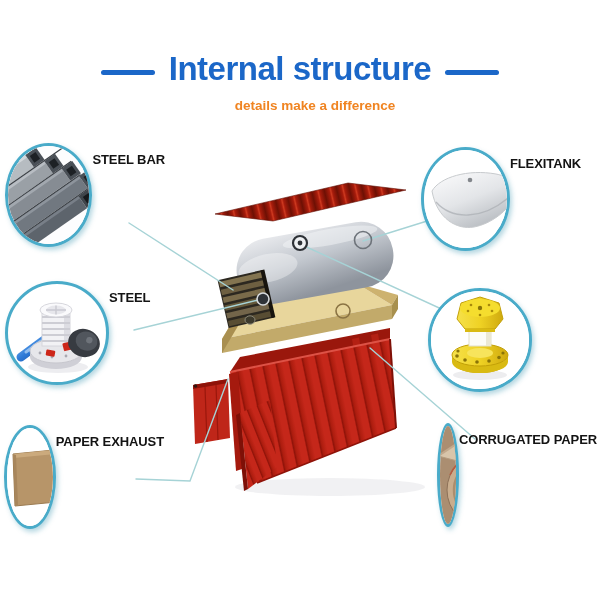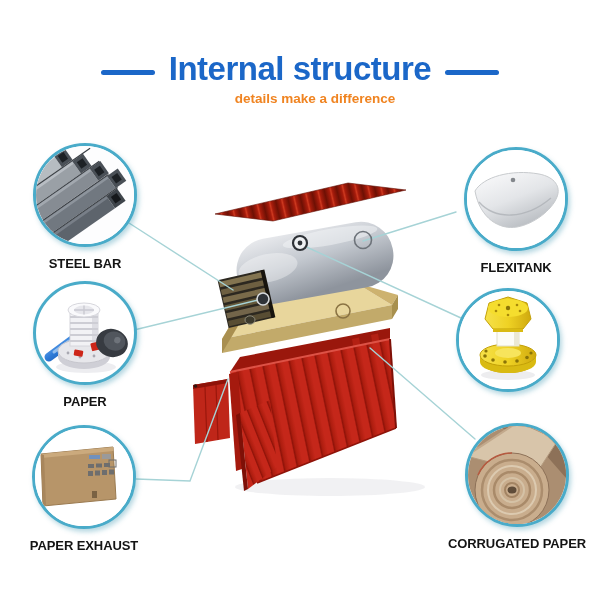--- a/index.html
+++ b/index.html
@@ -3,34 +3,34 @@
 <meta charset="utf-8">
 <style>
   html,body{margin:0;padding:0;background:#ffffff;}
   .page{position:relative;width:600px;height:600px;background:#ffffff;overflow:hidden;
         font-family:"Liberation Sans",sans-serif;}
   
   .header{position:absolute;top:50px;left:0;width:600px;text-align:center;z-index:3;}
   .title-row{display:flex;align-items:center;justify-content:center;gap:14px;}
   .dash{width:54px;height:5px;background:#1b67c8;border-radius:3px;margin-top:6px;}
   .page-title{margin:0;font-size:33px;font-weight:bold;color:#1b67c8;letter-spacing:-0.5px;}
-  .subtitle{margin-top:3px;font-size:13.5px;font-weight:bold;color:#f08421;padding-left:30px;}
+  .subtitle{margin-top:10px;font-size:13.5px;font-weight:bold;color:#f08421;padding-left:30px;}
   
   .diagram-svg{position:absolute;left:0;top:0;width:600px;height:600px;z-index:1;}
   
-  .callout{position:absolute;width:160px;display:flex;flex-direction:column;align-items:center;z-index:2;}
+  .callout{position:absolute;width:160px;display:flex;flex-direction:row;z-index:2;}
   .photo-circle{width:104px;height:104px;border-radius:50%;background:#ffffff;box-sizing:border-box;
       border:3px solid #49abc9;overflow:hidden;
       box-shadow:2px 3px 5px rgba(44,140,170,.35), inset 0 0 0 1px rgba(255,255,255,.65);}
   .photo-circle svg{width:98px;height:98px;display:block;}
   .callout-label{margin-top:9px;font-size:13px;font-weight:bold;color:#141414;letter-spacing:-0.1px;white-space:nowrap;}
   .co-steel-bar{left:5px;top:143px;}
   .co-valve{left:5px;top:281px;}
   .co-paper-bulkhead{left:4px;top:425px;}
-  .co-flexitank{left:436px;top:147px;}
+  .co-flexitank{left:421px;top:147px;}
   .co-exhaust-valve{left:428px;top:288px;}
   .co-corrugated-paper{left:437px;top:423px;}
 </style>
 </head>
 <body>
 
 <div class="page">
 
   <svg class="diagram-svg" viewBox="0 0 600 600">
     <defs>
@@ -210,21 +210,21 @@
         <path d="M38,26 L58,26 M48,21.6 L48,30.4" stroke="#c9c9d1" stroke-width="1.4"></path>
         <rect x="55" y="58" width="12" height="8" rx="1" fill="#cd2619" transform="rotate(-14 61 62)"></rect>
         <rect x="38" y="66" width="9" height="6" rx="1" fill="#cd2619" transform="rotate(10 42 69)"></rect>
         <g transform="rotate(14 76 59)">
           <ellipse cx="76" cy="59" rx="16" ry="14" fill="#373b41"></ellipse>
           <ellipse cx="78" cy="56.5" rx="11" ry="9.5" fill="#51565d"></ellipse>
           <circle cx="80.5" cy="55" r="3.2" fill="#6e737a"></circle>
         </g>
       </svg>
     </div>
-    <div class="callout-label">PAPER</div>
+    <div class="callout-label">STEEL</div>
   </div>
 
   <div class="callout co-paper-bulkhead">
     <div class="photo-circle">
       <svg viewBox="0 0 98 98">
         <rect width="98" height="98" fill="#ffffff"></rect>
         <polygon points="6,26 78,19 81,71 8,78" fill="#b79569" stroke="#9a7a50" stroke-width="1"></polygon>
         <polygon points="6,26 78,19 78.5,23 6.5,30" fill="#cbaa7d"></polygon>
         <polygon points="6,26 8,78 11,77 9,27" fill="#a8865c"></polygon>
         <rect x="54" y="27" width="11" height="4" fill="#7191bd"></rect>

